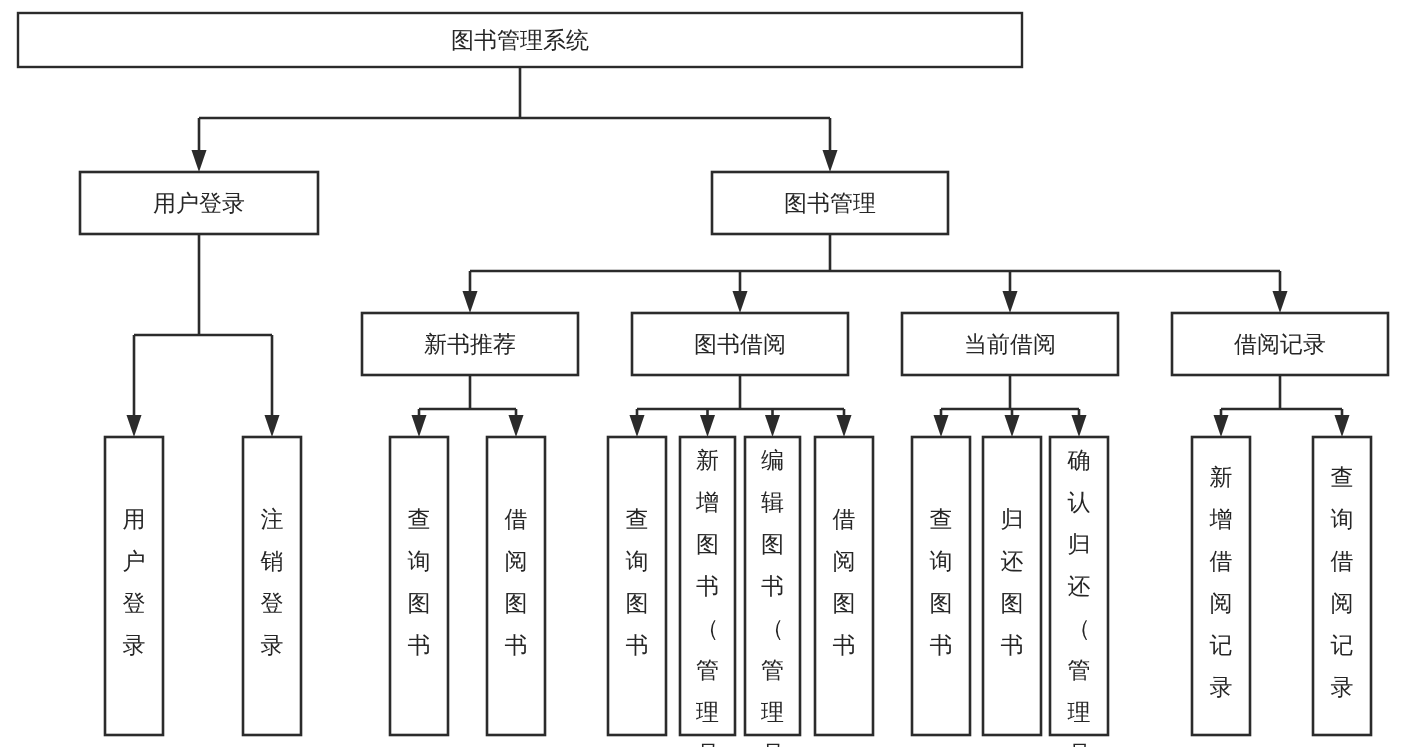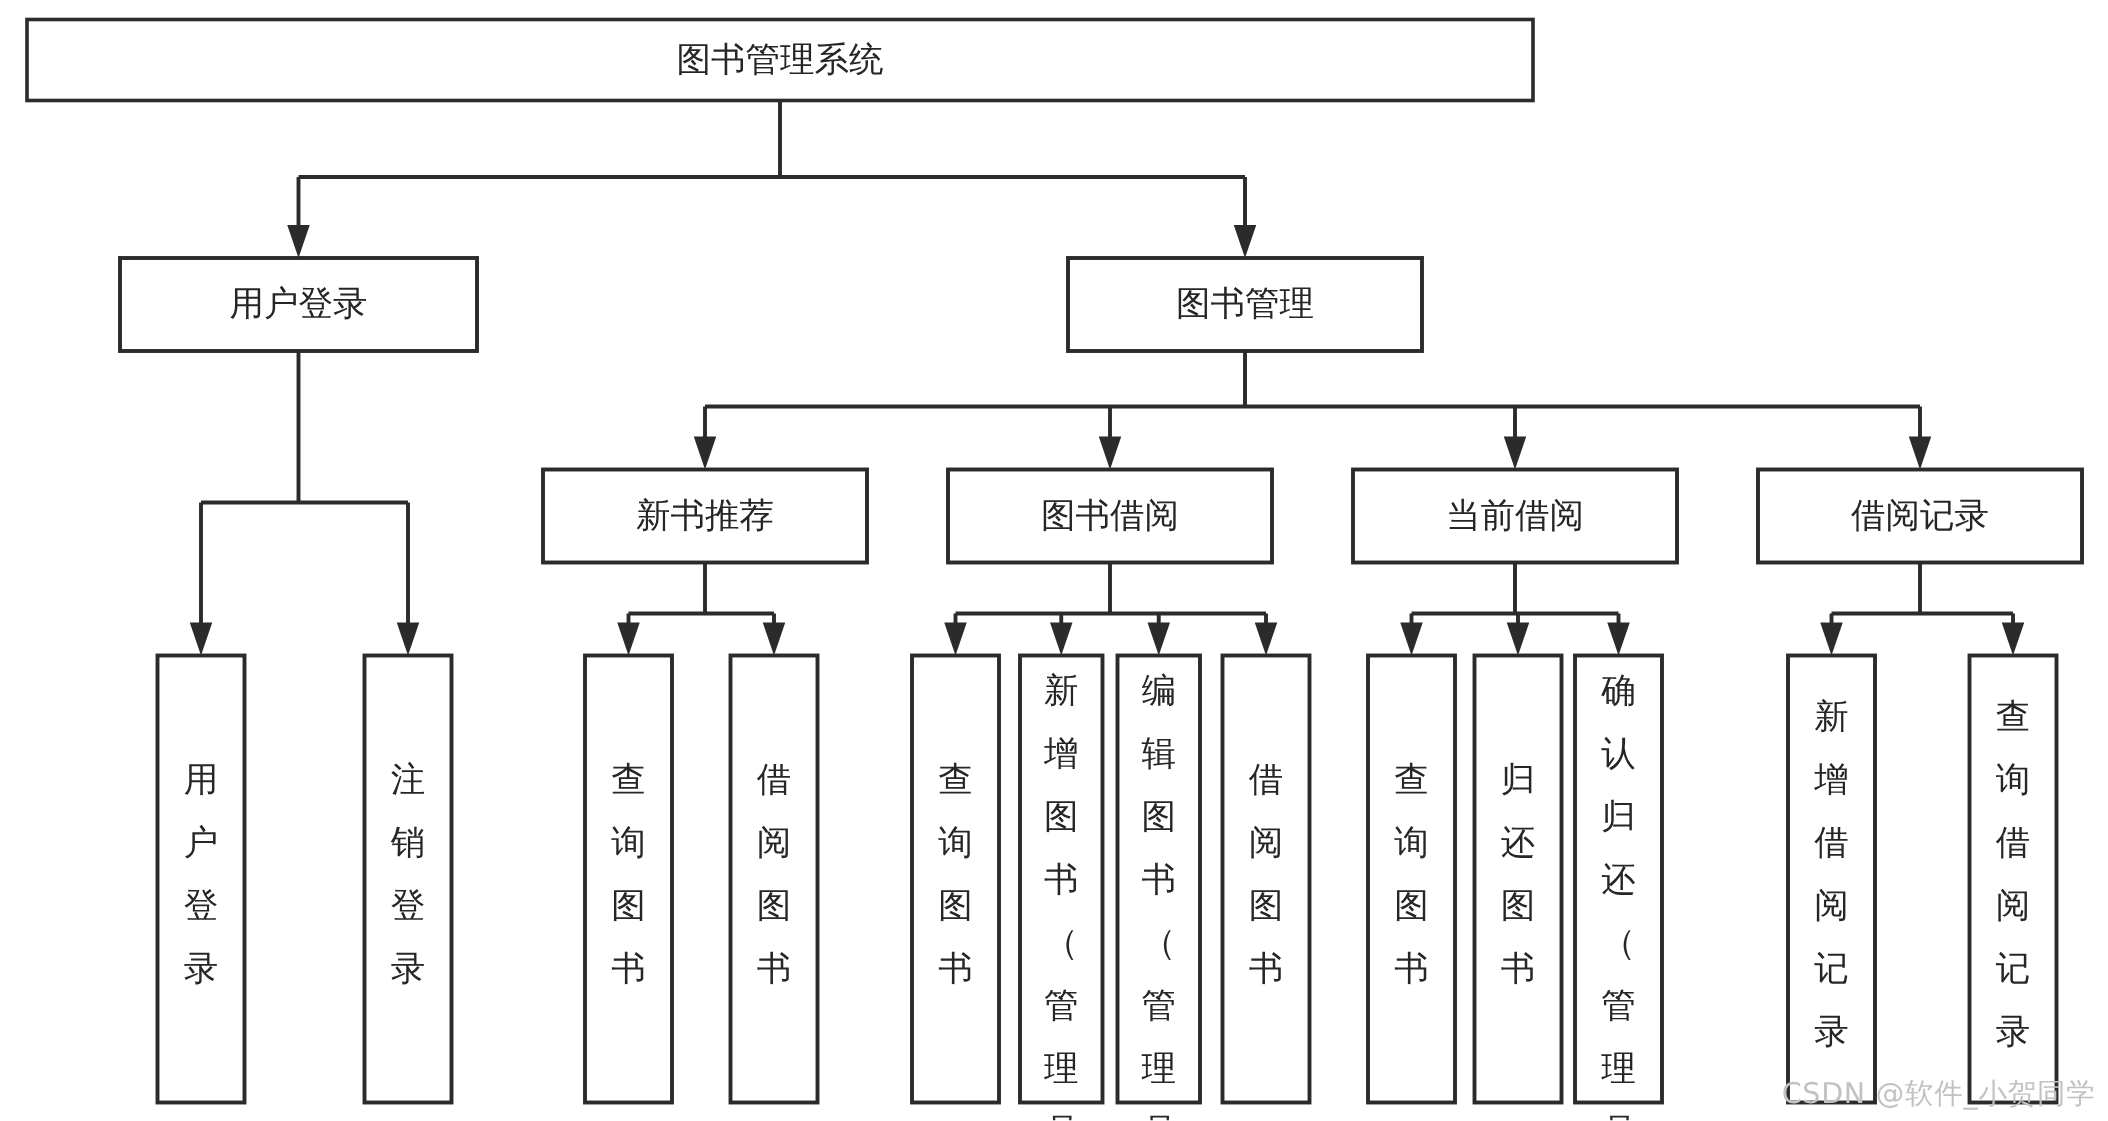--- a/index.html
+++ b/index.html
@@ -206,15 +206,14 @@
           <rect class="node-box" x="1192" y="437" width="58" height="298"></rect>
           <text class="vlabel" x="1221" y="0"><tspan x="1221" y="485">新</tspan><tspan x="1221" y="527">增</tspan><tspan x="1221" y="569">借</tspan><tspan x="1221" y="611">阅</tspan><tspan x="1221" y="653">记</tspan><tspan x="1221" y="695">录</tspan></text>
         </g>
         <g>
           <rect class="node-box" x="1313" y="437" width="58" height="298"></rect>
           <text class="vlabel" x="1342" y="0"><tspan x="1342" y="485">查</tspan><tspan x="1342" y="527">询</tspan><tspan x="1342" y="569">借</tspan><tspan x="1342" y="611">阅</tspan><tspan x="1342" y="653">记</tspan><tspan x="1342" y="695">录</tspan></text>
         </g>
       </g>
   </svg>
 
-  <div class="watermark">CSDN @软件_小贺同学</div>
 
 </div>
 
 </body></html>

